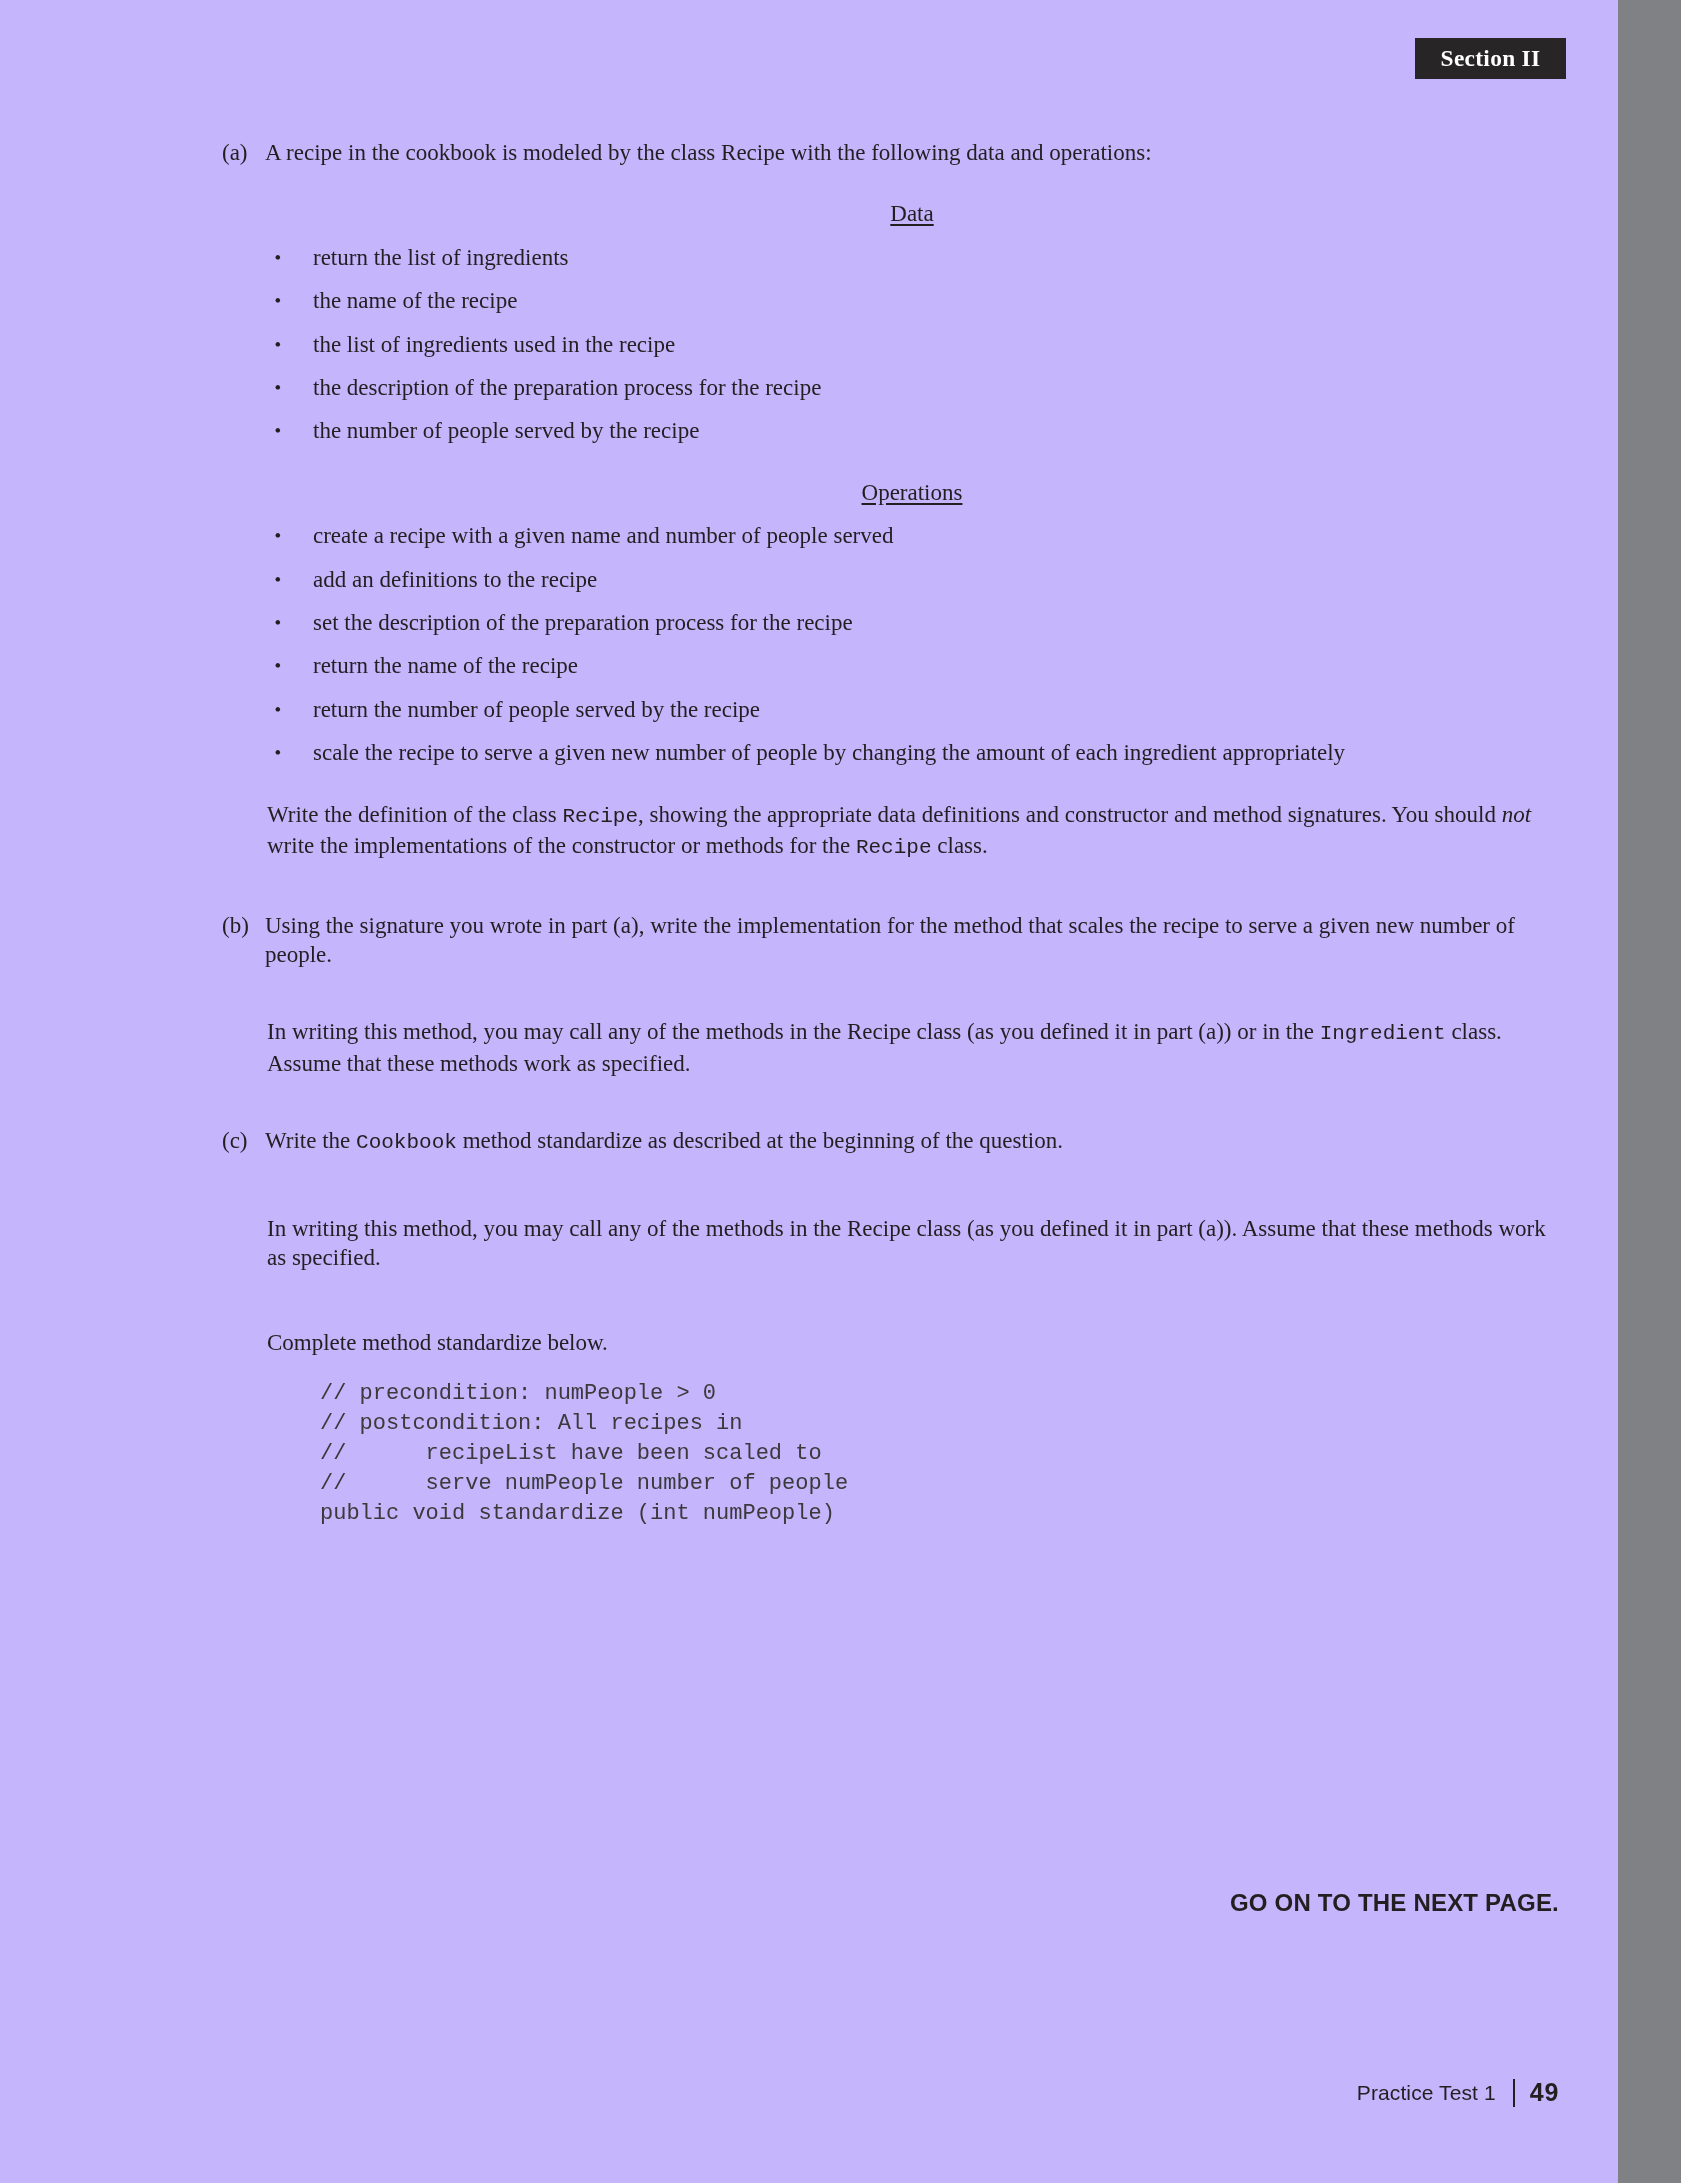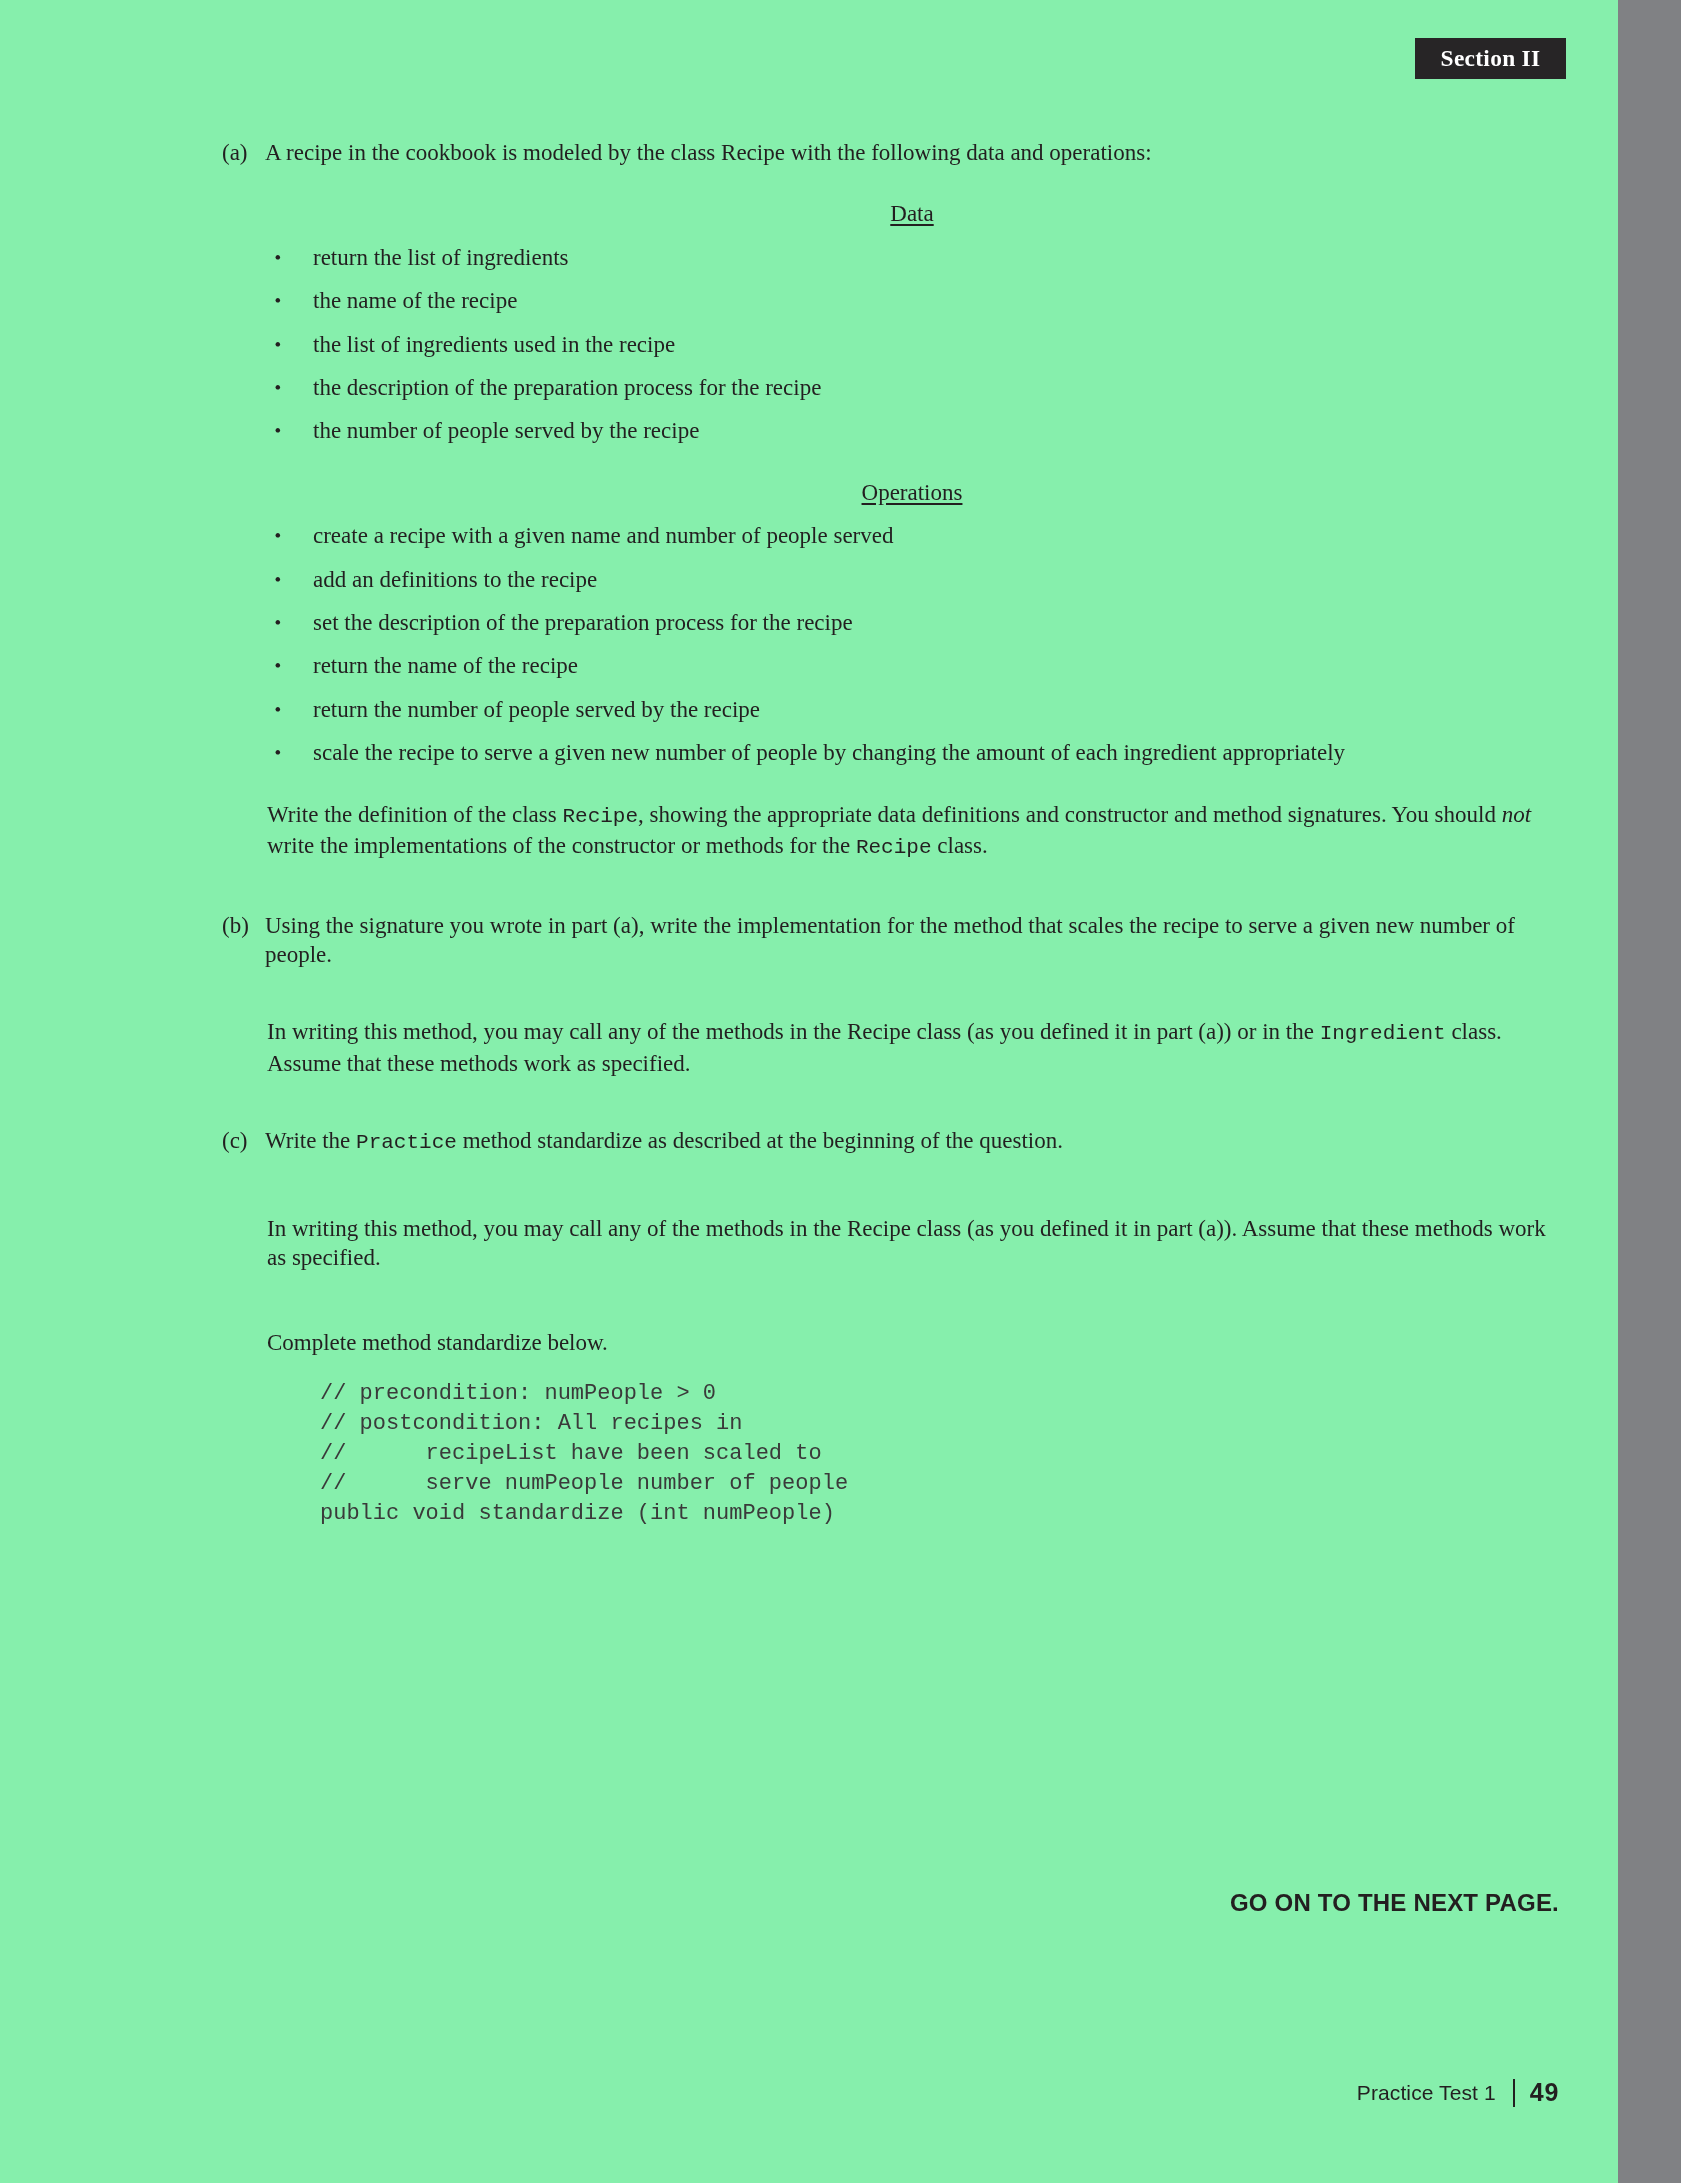--- a/index.html
+++ b/index.html
@@ -24,21 +24,21 @@
     background: #808184;
   }
 
   
   .sheet {
     position: absolute;
     top: 0;
     left: 0;
     width: 1618px;
     height: 2183px;
-    background: #86efac;
+    background: #c4b5fd;
   }
 
   
   .section-badge {
     position: absolute;
     top: 38px;
     left: 1415px;
     width: 151px;
     height: 41px;
     background: #272526;
@@ -276,21 +276,21 @@
 
     <div class="indent-block para">
       <span>In writing this method, you may call any of the methods in the Recipe class (as you defined it in part (a)) or in the </span><code>Ingredient</code><span> class. Assume that these methods work as specified.</span>
     </div>
 
     <div class="spacer-lg"></div>
     <div class="spacer-sm"></div>
 
     <div class="qpart">
       <span class="marker">(c)</span>
-      <span>Write the </span><code>Practice</code><span> method standardize as described at the beginning of the question.</span>
+      <span>Write the </span><code>Cookbook</code><span> method standardize as described at the beginning of the question.</span>
     </div>
 
     <div class="spacer-lg"></div>
     <div class="spacer-md"></div>
 
     <div class="indent-block para">In writing this method, you may call any of the methods in the Recipe class (as you defined it in part (a)). Assume that these methods work as specified.</div>
 
     <div class="spacer-lg"></div>
     <div class="spacer-md"></div>
 

